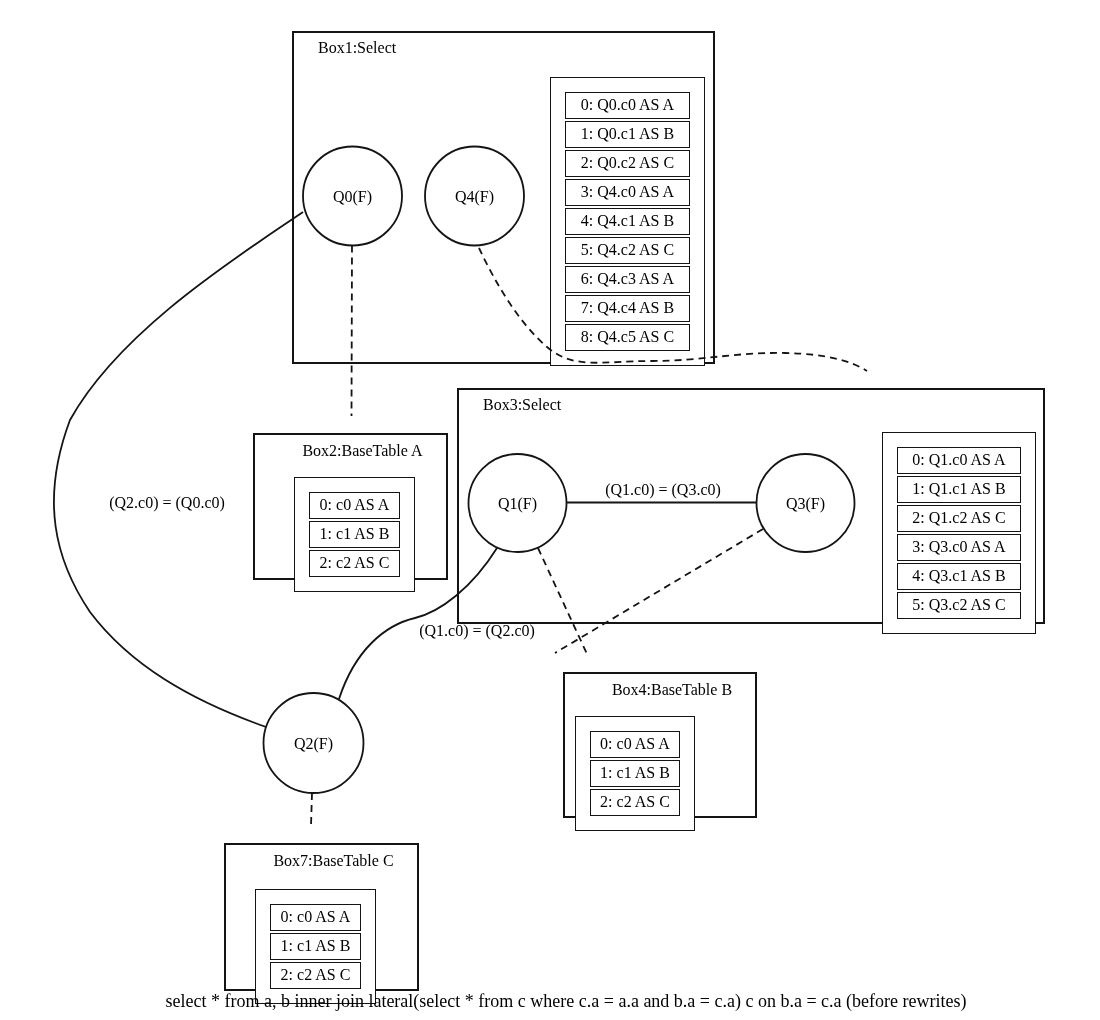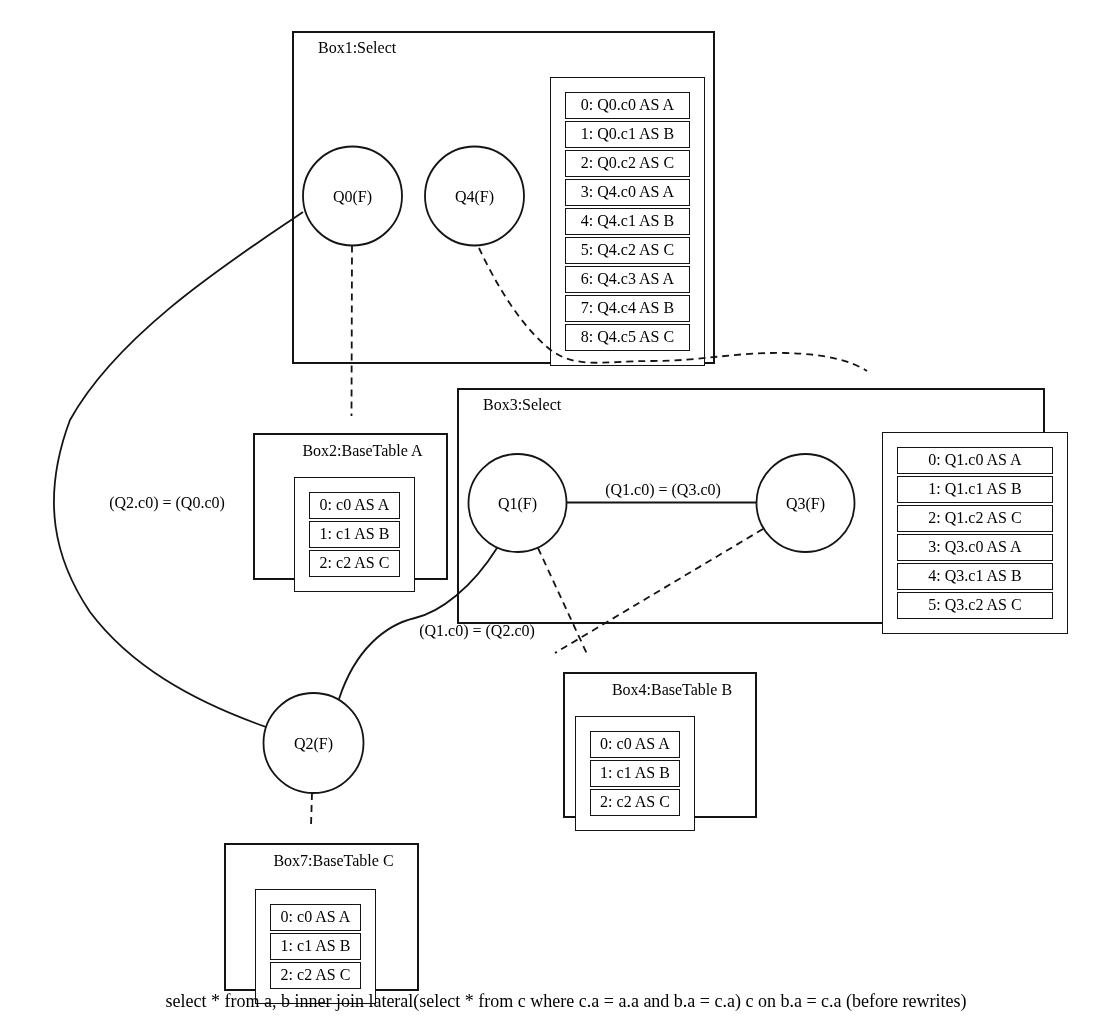--- a/index.html
+++ b/index.html
@@ -58,21 +58,21 @@
       <div class="gbox-title center">Box2:BaseTable A</div>
       <div class="ptable" style="left:39px;top:42px;width:121px;">
         <div class="pcell">0: c0 AS A</div>
         <div class="pcell">1: c1 AS B</div>
         <div class="pcell">2: c2 AS C</div>
       </div>
     </div>
 
     <div class="gbox" style="left:457px;top:371px;width:588px;height:236px;">
       <div class="gbox-title left">Box3:Select</div>
-      <div class="ptable" style="left:423px;top:42px;width:186px;">
+      <div class="ptable" style="left:423px;top:42px;width:154px;">
         <div class="pcell">0: Q1.c0 AS A</div>
         <div class="pcell">1: Q1.c1 AS B</div>
         <div class="pcell">2: Q1.c2 AS C</div>
         <div class="pcell">3: Q3.c0 AS A</div>
         <div class="pcell">4: Q3.c1 AS B</div>
         <div class="pcell">5: Q3.c2 AS C</div>
       </div>
     </div>
 
 

